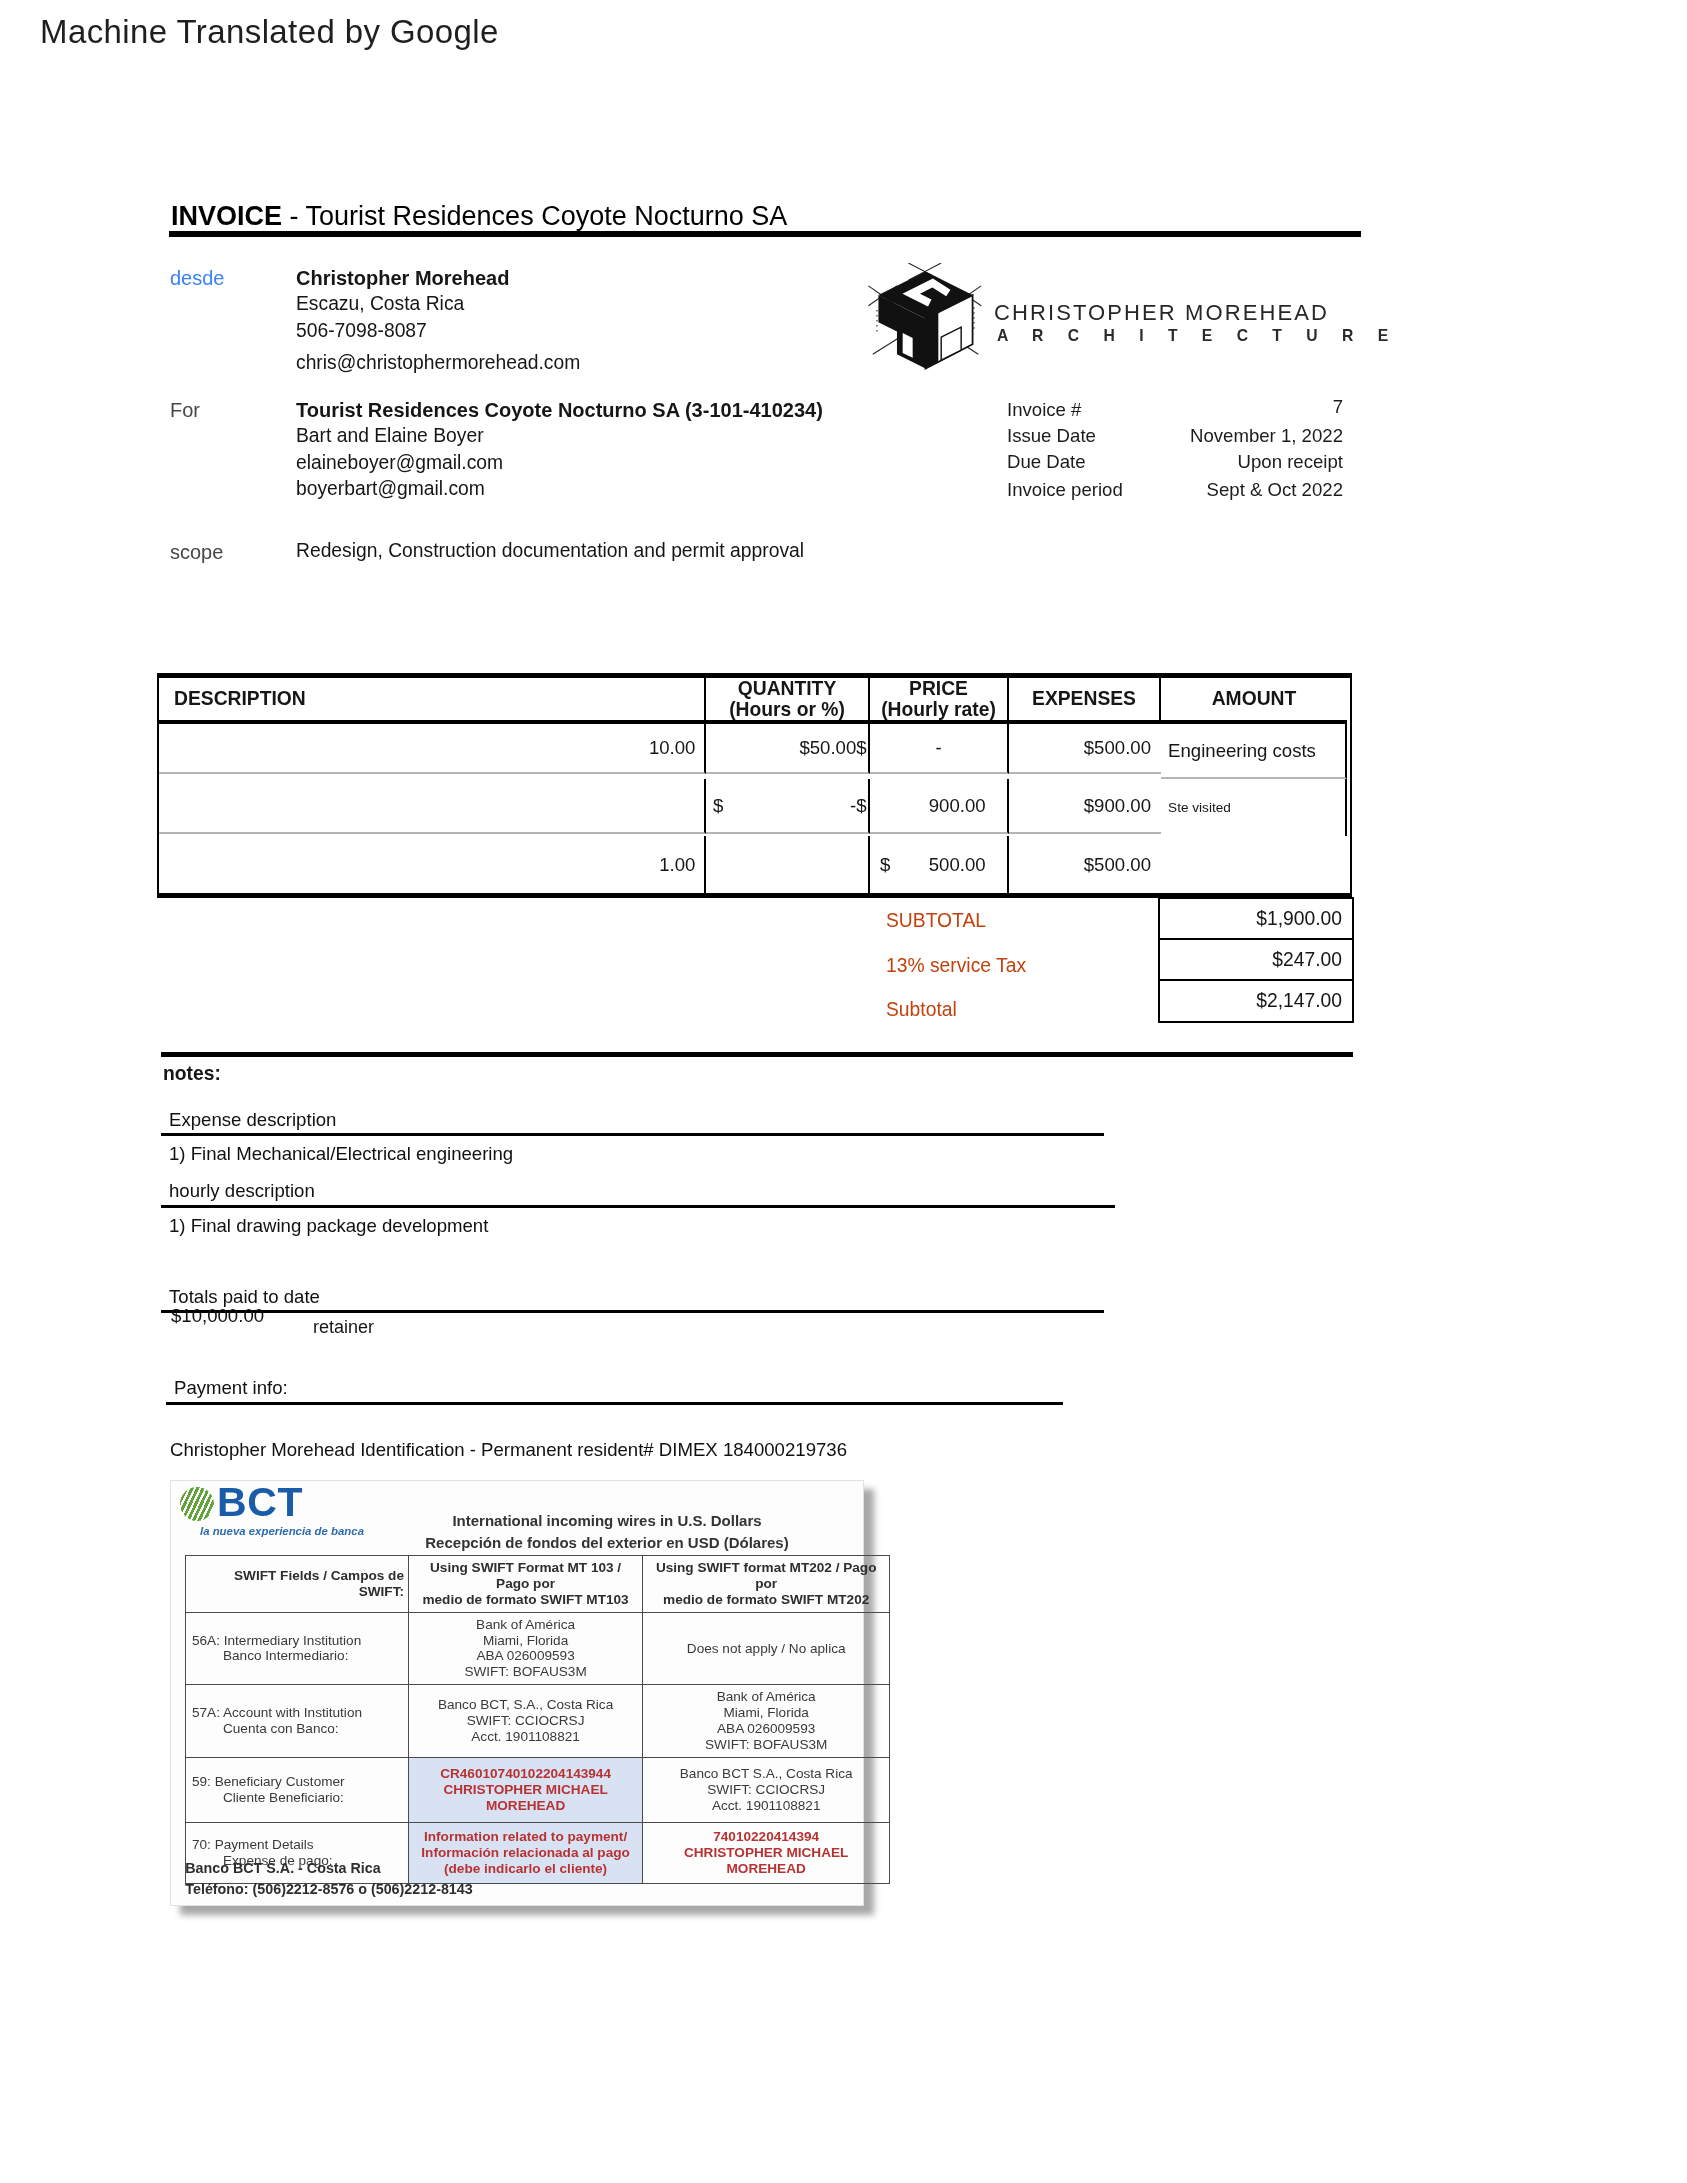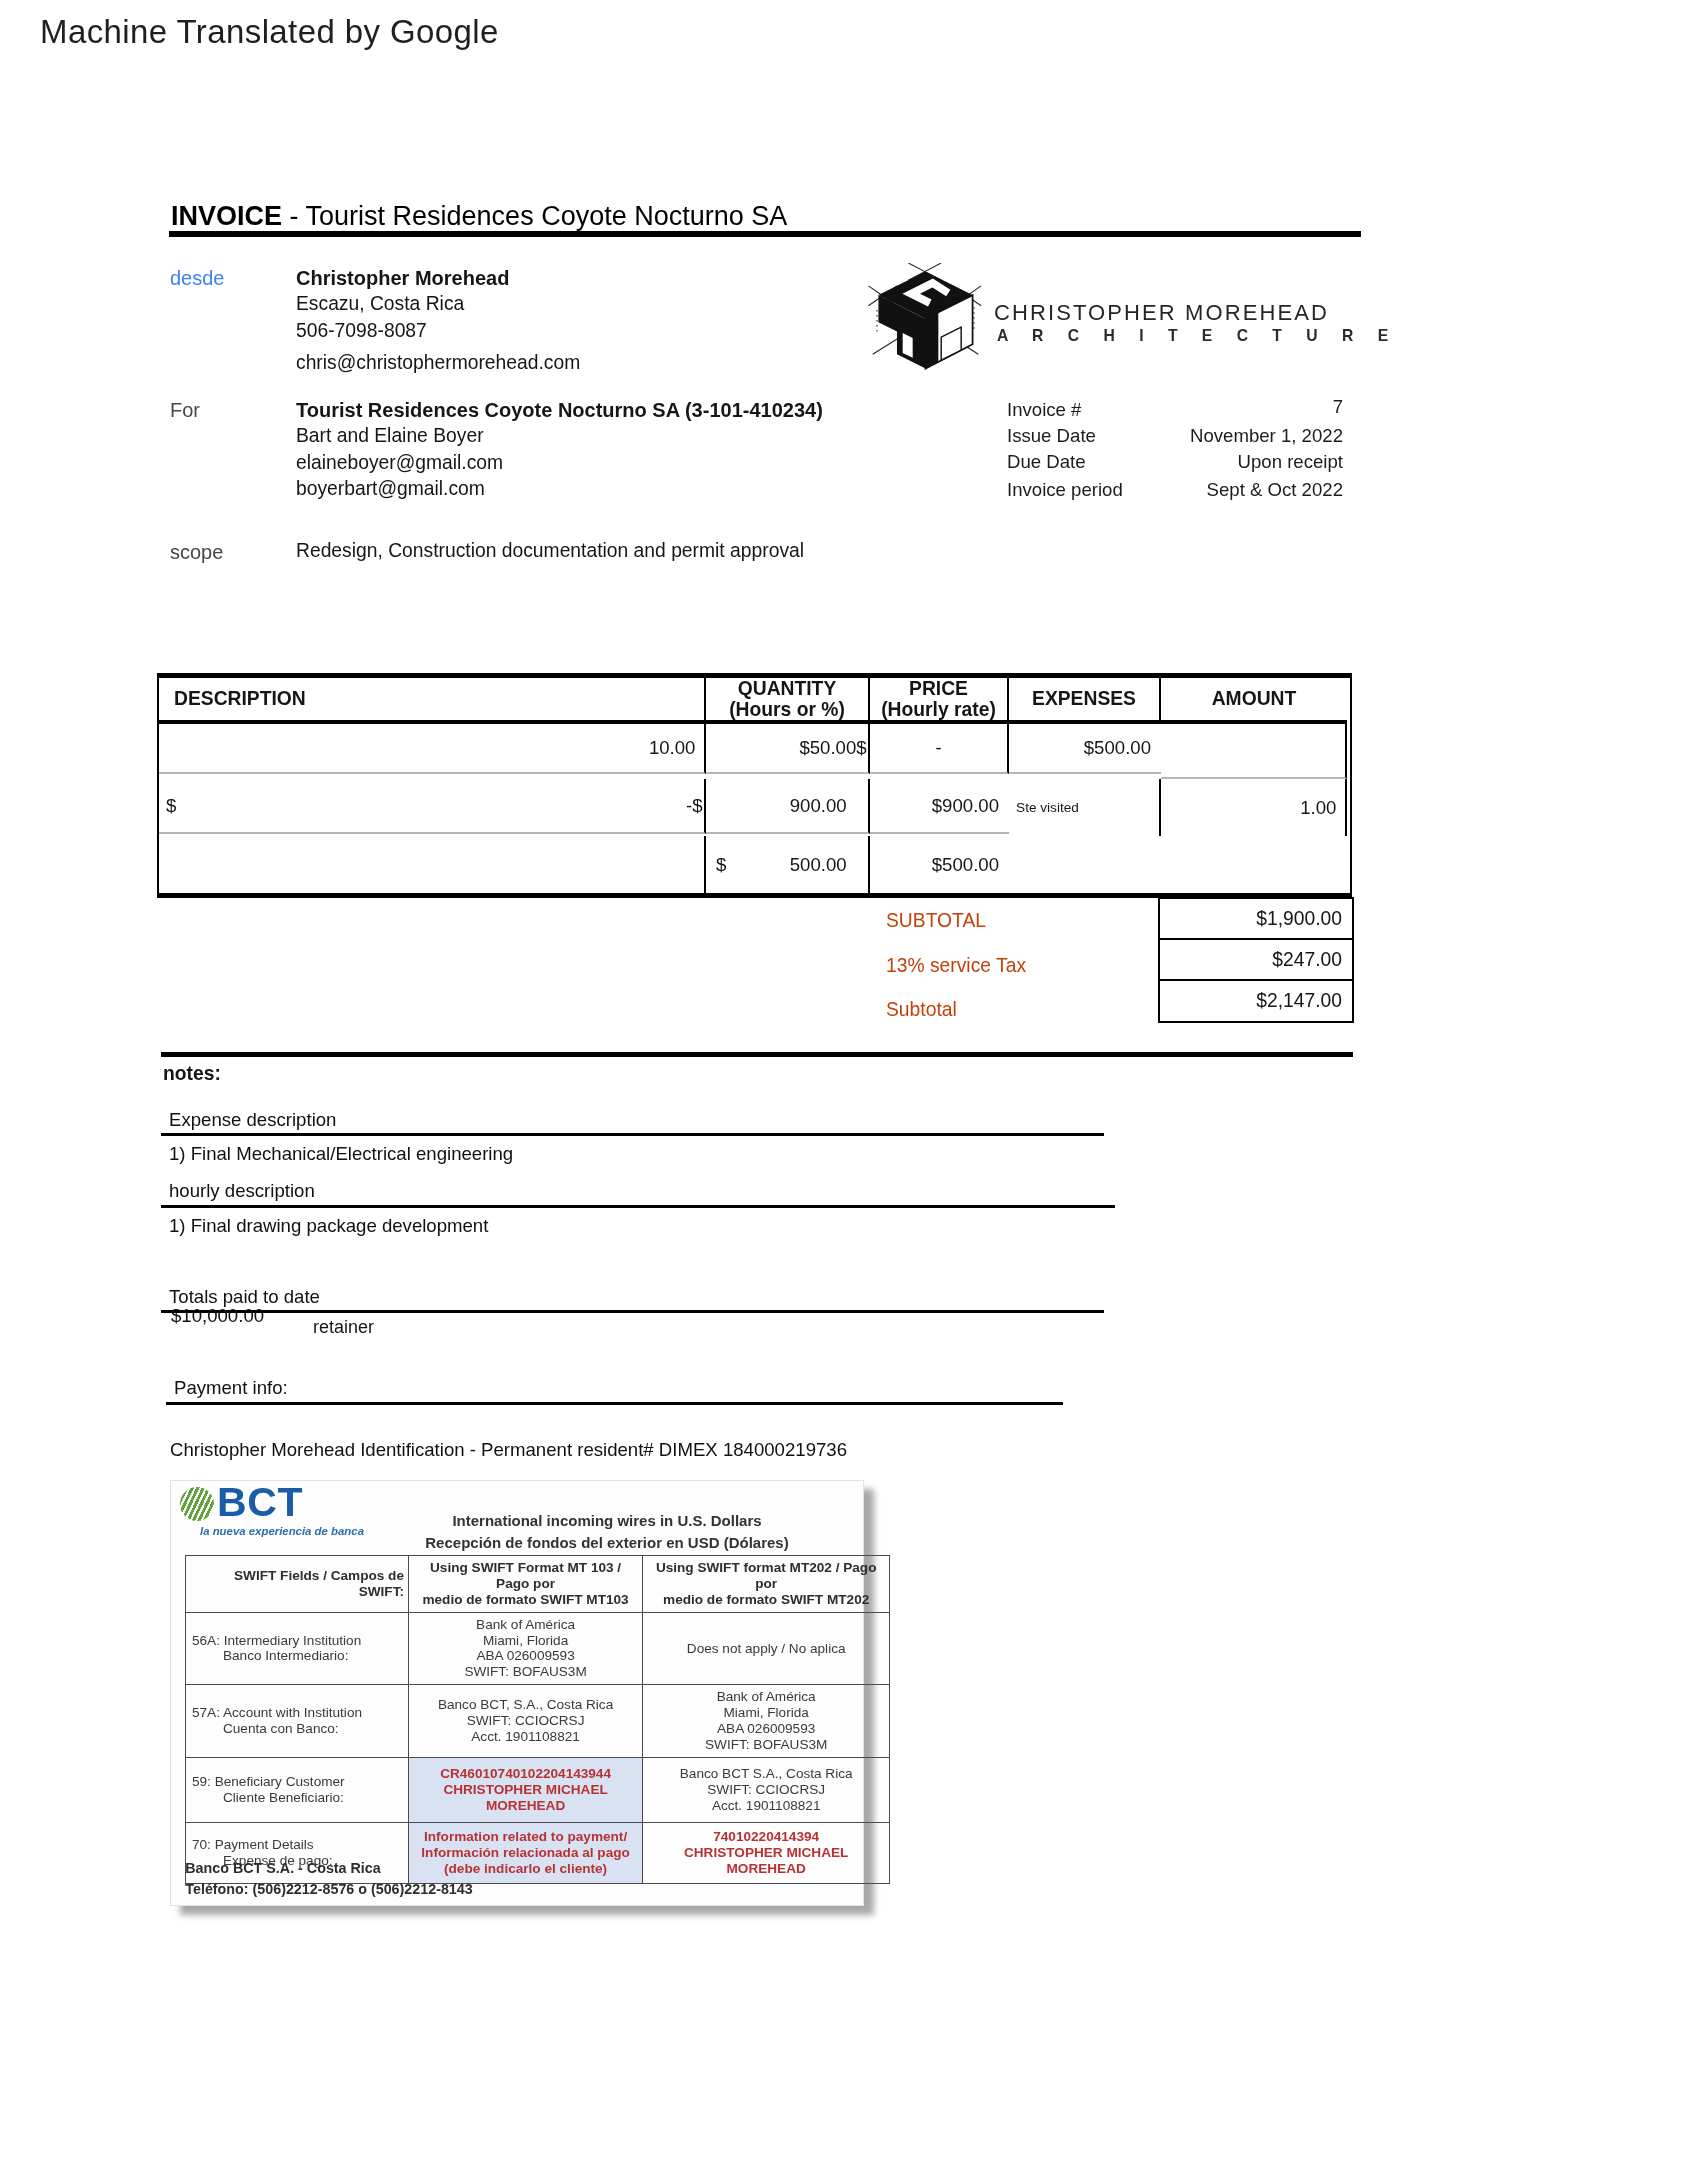--- a/index.html
+++ b/index.html
@@ -153,20 +153,21 @@
       <div>(Hourly rate)</div>
     </div>
     <div class="inv-cell inv-head">EXPENSES</div>
     <div class="inv-cell inv-head last">AMOUNT</div>
 
     <div class="inv-cell r1 sep cell-right">10.00</div>
     <div class="inv-cell r1 sep cell-right" style="padding-right:1.4px;">$50.00$</div>
     <div class="inv-cell r1 sep cell-center">-</div>
     <div class="inv-cell r1 sep cell-amt last">$500.00</div>
 
+    <div class="inv-cell r2 sep cell-desc">Engineering costs</div>
     <div class="inv-cell r2 sep"></div>
     <div class="inv-cell r2 sep cell-split">
       <span>$</span>
       <span>-$</span>
     </div>
     <div class="inv-cell r2 sep cell-exp-right">900.00</div>
     <div class="inv-cell r2 sep cell-amt last">$900.00</div>
 
     <div class="inv-cell r3 cell-desc small-desc">Ste visited</div>
     <div class="inv-cell r3 cell-right">1.00</div>

